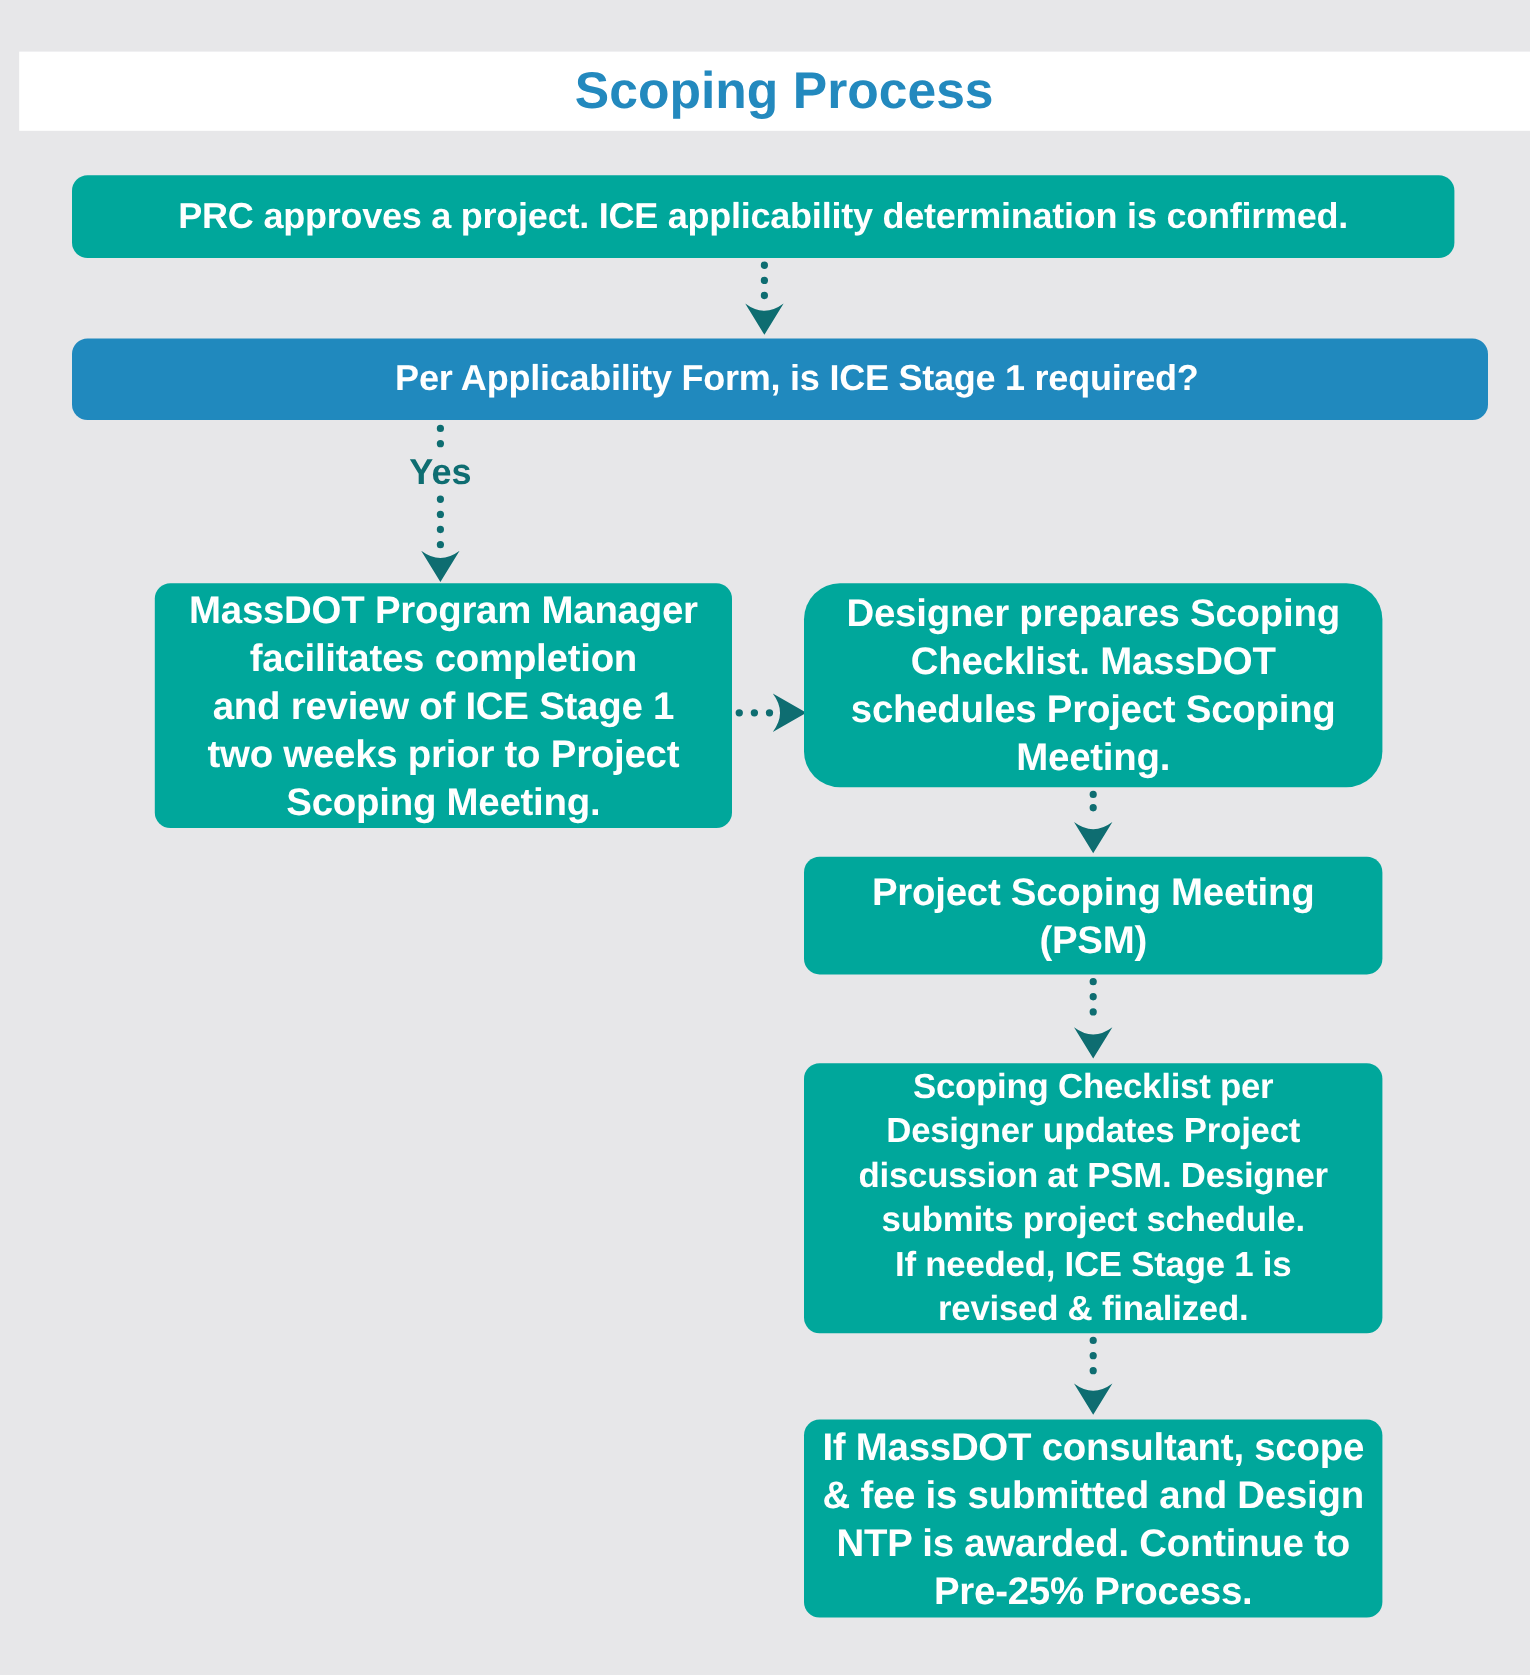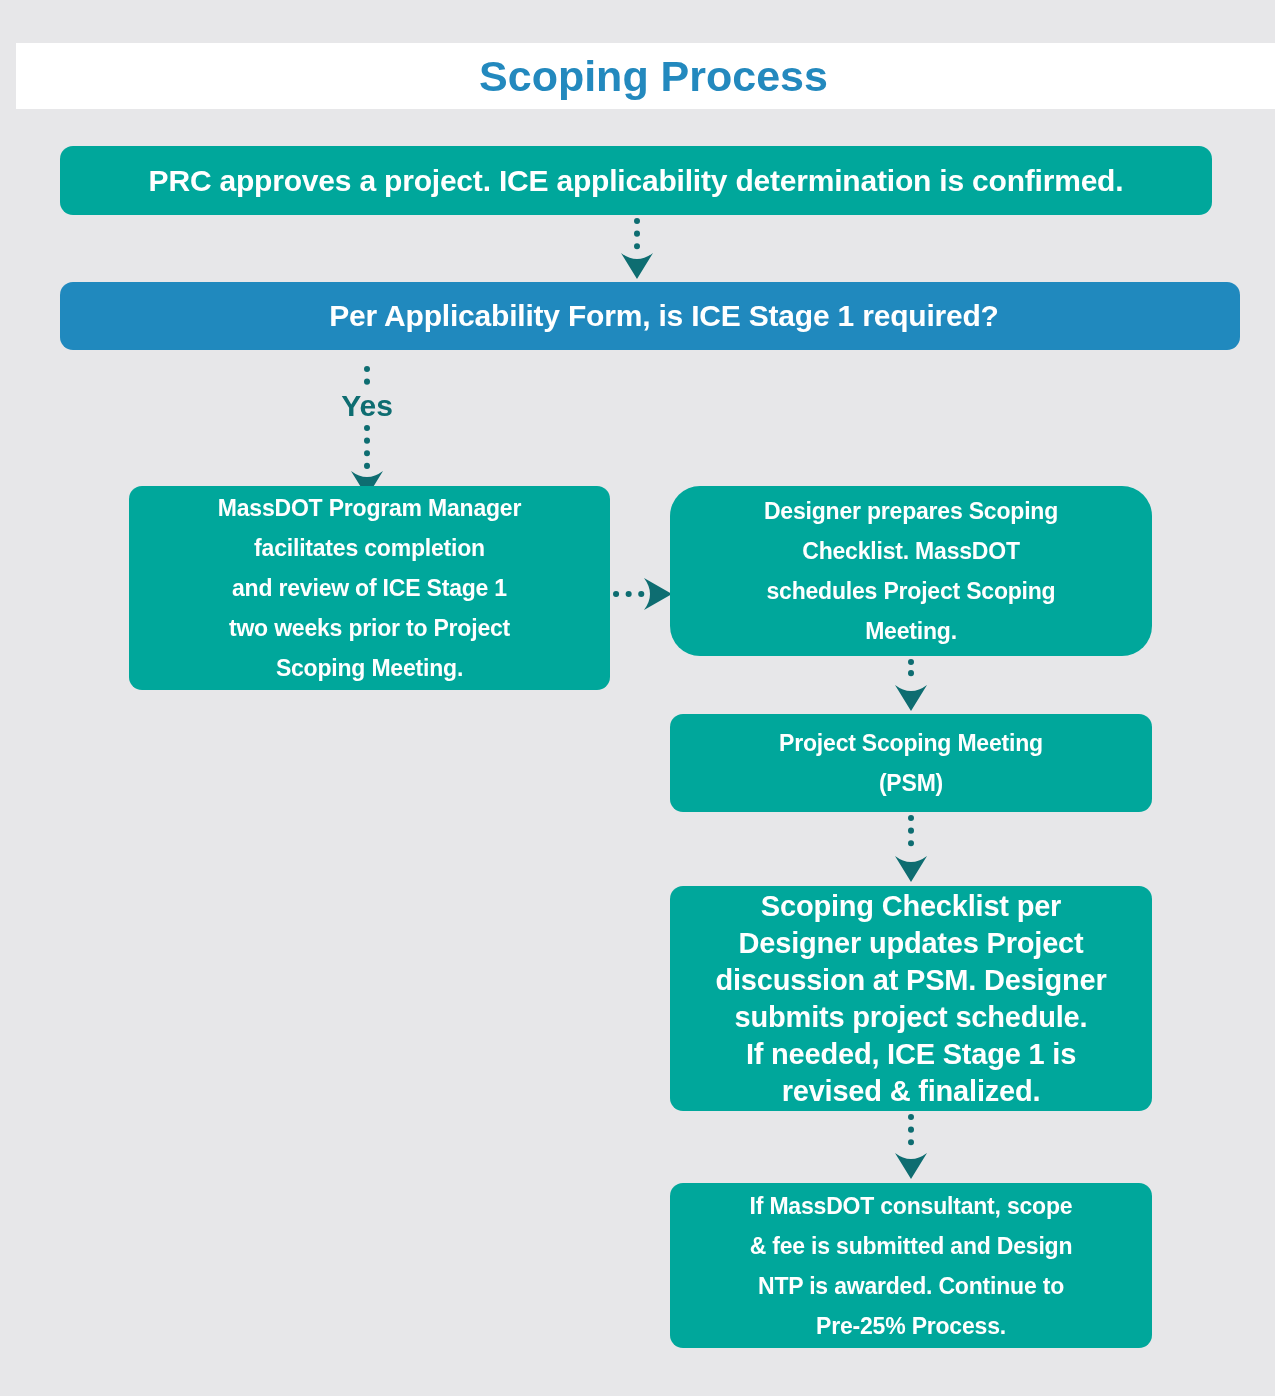--- a/index.html
+++ b/index.html
@@ -6,42 +6,42 @@
   .canvas{position:relative;width:1275px;height:1396px;background:var(--bg,#e7e7e9);
           font-family:"Liberation Sans",sans-serif;overflow:hidden;}
   .title-band{position:absolute;left:16px;top:43px;width:100%;height:66px;
               background:var(--band,#ffffff);display:flex;align-items:center;justify-content:center;}
   .page-title{margin:0;font-size:43px;font-weight:bold;color:var(--title_blue,#2389be);}
   .node{position:absolute;border-radius:13px;color:#fff;display:flex;flex-direction:column;
         align-items:center;justify-content:center;text-align:center;font-weight:bold;letter-spacing:-0.2px;}
   .node.teal{background:var(--teal,#00a79b);}
   .node.blue{background:var(--blue,#2089be);padding-left:28px;}
   .fs-single{font-size:30px;}
-  .fs-multi{font-size:23px;line-height:40px;}
+  .fs-multi{font-size:32px;line-height:40px;}
   .fs-big{font-size:29px;line-height:37px;}
 
   #n-prc{left:60px;top:146px;width:1152px;height:69px;}
   #n-question{left:60px;top:282px;width:1152px;height:68px;}
   #n-yes{left:129px;top:486px;width:481px;height:204px;}
   #n-no{left:670px;top:486px;width:482px;height:170px;border-radius:30px;}
   #n-psm{left:670px;top:714px;width:482px;height:98px;}
   #n-update{left:670px;top:886px;width:482px;height:225px;}
   #n-final{left:670px;top:1183px;width:482px;height:165px;}
 
   .arrow{position:absolute;}
   .arrow line{stroke:var(--arrow,#0e6d71);stroke-width:6;stroke-linecap:round;}
   .arrow path{fill:var(--arrow,#0e6d71);}
   #a1{left:617px;top:217px;}
   #a2{left:891px;top:658px;}
   #a3{left:891px;top:814px;}
   #a4{left:891px;top:1113px;}
   #a-h{left:612px;top:576px;}
 
   .edge{position:absolute;width:120px;height:134px;}
-  #e-yes{left:307px;top:364px;}
+  #e-yes{left:307px;top:352px;}
   #e-no{left:850px;top:352px;}
   .edge .seg1{position:absolute;left:54px;top:0;}
   .edge .edge-label{position:absolute;left:0;top:24px;width:100%;height:36px;line-height:36px;
         text-align:center;color:var(--arrow,#0e6d71);font-size:30px;font-weight:bold;}
   .edge .seg2{position:absolute;left:54px;top:60px;}
   .edge .head{position:absolute;left:43px;top:106px;}
 </style>
 </head>
 <body>
 

